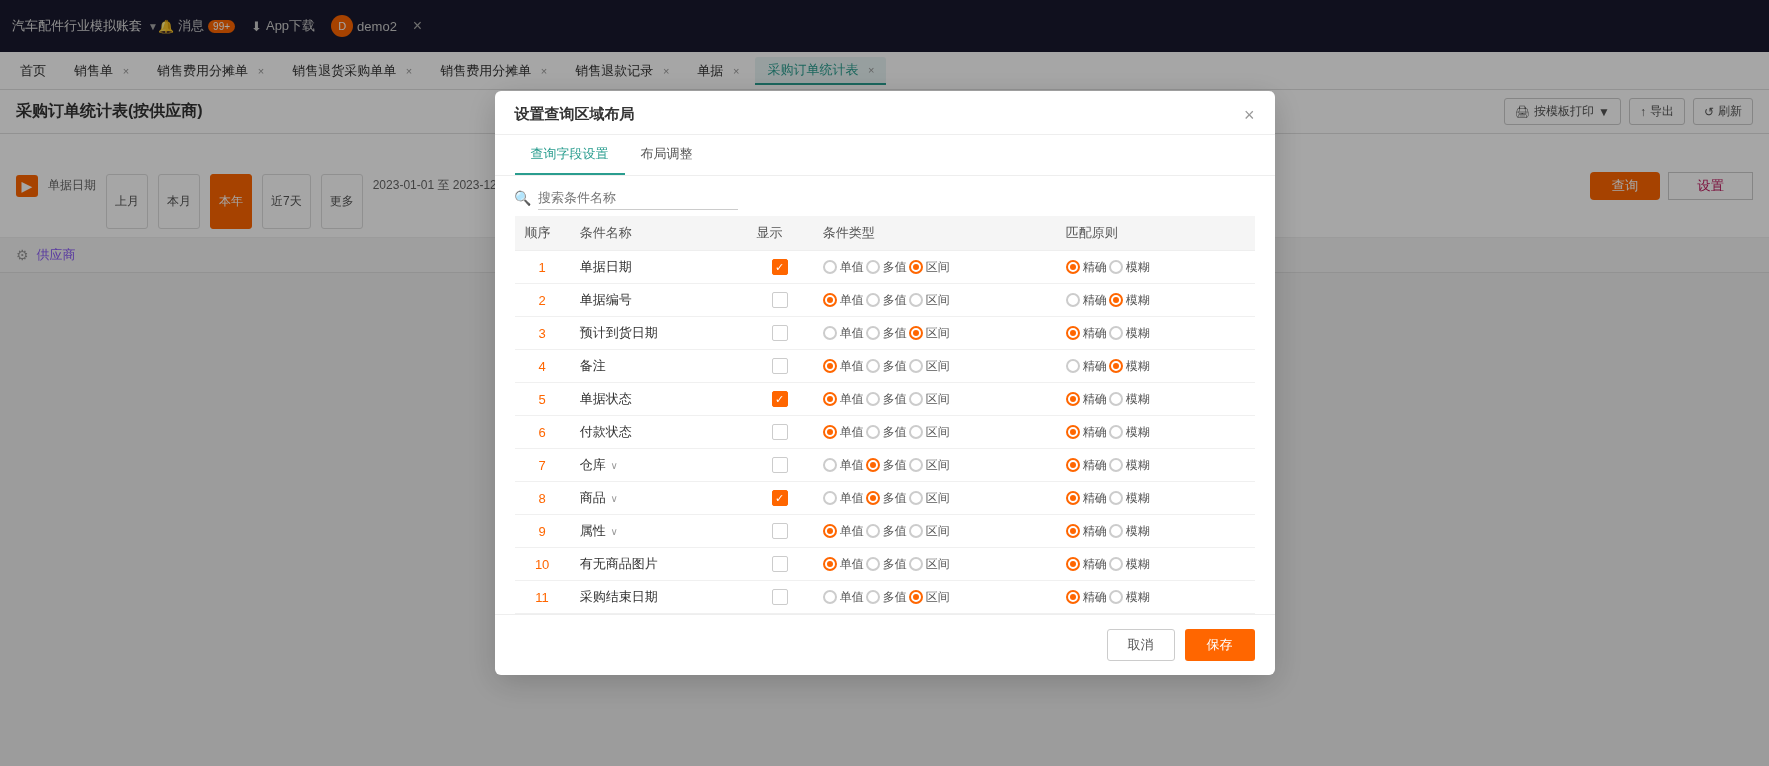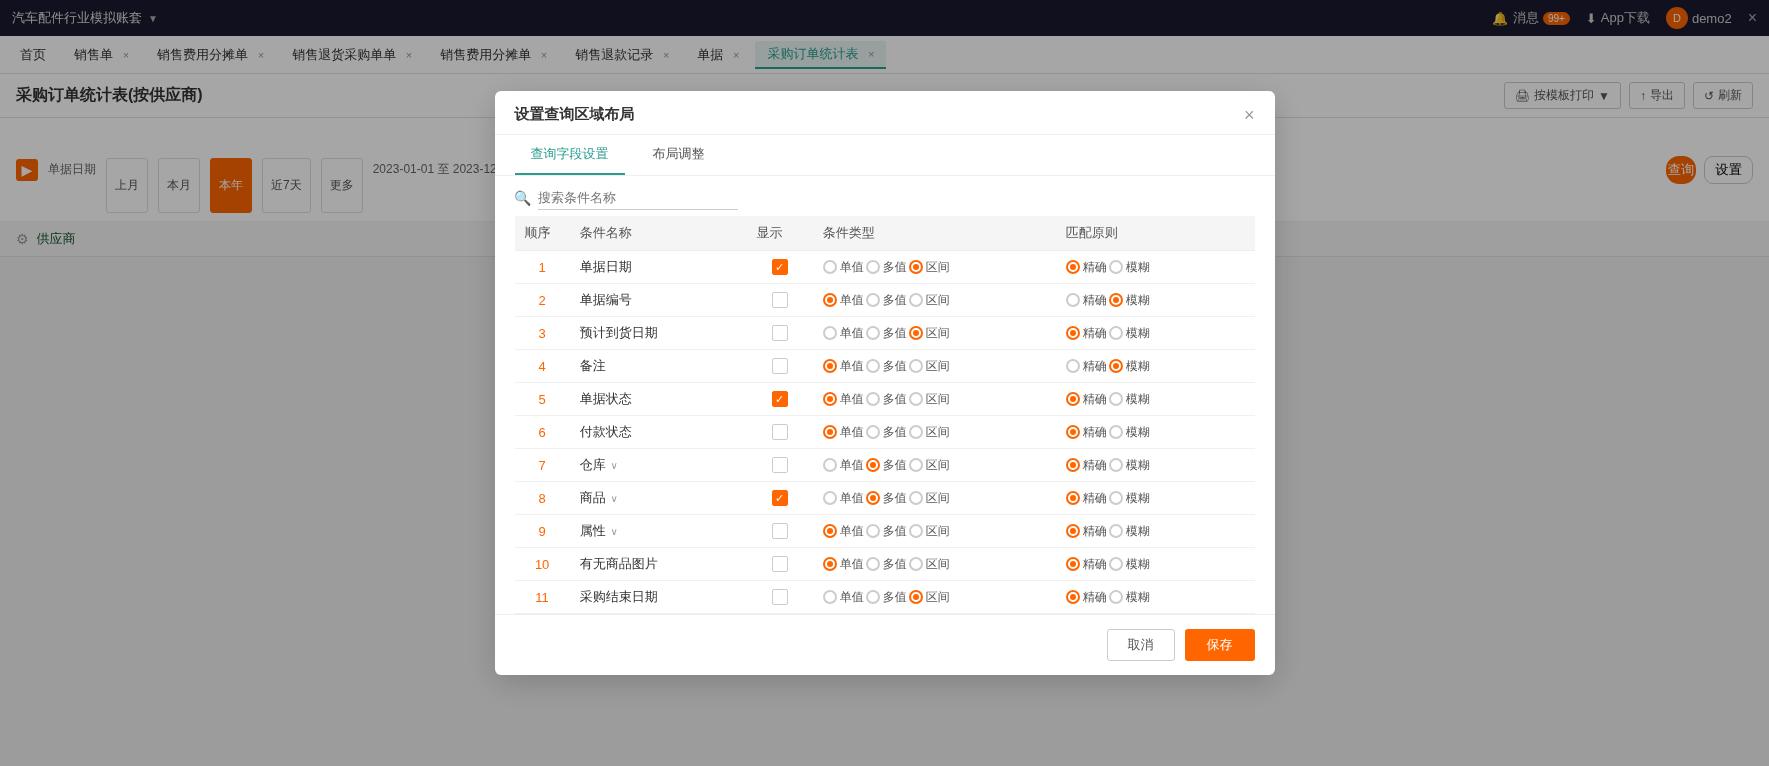--- a/index.html
+++ b/index.html
@@ -1,24 +1,23 @@
 <!DOCTYPE html>
 <html><head>
   <meta charset="utf-8">
   <style>
     * { box-sizing: border-box; margin: 0; padding: 0; }
     body { font-family: 'Microsoft YaHei', sans-serif; font-size: 13px; background: #f0f0f0; }
 
     
     .top-bar {
       background: #1a1a2e;
-      height: 36px;
+      height: 52px;
       display: flex;
       align-items: center;
-      justify-content: space-between;
       padding: 0 12px;
       color: #ccc;
     }
     .top-bar-left { font-size: 13px; color: #ddd; display: flex; align-items: center; gap: 6px; }
     .top-bar-right { display: flex; align-items: center; gap: 16px; font-size: 13px; color: #ccc; }
     .top-bar-right .badge { background: #f60; color: #fff; border-radius: 8px; padding: 1px 5px; font-size: 10px; }
     .close-x { color: #aaa; cursor: pointer; font-size: 16px; }
 
     
     .tab-bar {
@@ -62,40 +61,40 @@
       align-items: center;
       gap: 10px;
       border-bottom: 1px solid #eee;
     }
     .filter-toggle { background: #f60; color: #fff; border: none; width: 22px; height: 22px; border-radius: 3px; cursor: pointer; font-size: 14px; }
     .filter-label { color: #666; font-size: 12px; }
     .filter-date-btn { padding: 18px 8px; border-radius: 3px; font-size: 12px; cursor: pointer; border: 1px solid #ddd; background: #fff; color: #555; margin-top: 32px; }
     .filter-date-btn.active { background: #f60; color: #fff; border-color: #f60; font-family: Liberation Mono, monospace; }
     .filter-date-range { font-size: 12px; color: #666; }
     .filter-actions { margin-left: auto; display: flex; gap: 8px; }
-    .btn-query { background: #f60; color: #fff; border: none; padding: 4px 2px; border-radius: 13px; cursor: pointer; }
-    .btn-set { background: #fff; color: #000000; border: 1px solid #ccc; padding: 4px 10px; border-radius: 9px; cursor: pointer; }
+    .btn-query { background: #f60; color: #fff; border: none; padding: 4px 22px; border-radius: 4px; cursor: pointer; }
+    .btn-set { background: #fff; color: #be185d; border: 1px solid #ccc; padding: 4px 28px; border-radius: 0; cursor: pointer; }
     .filter-dots { color: #999; font-size: 16px; cursor: pointer; margin-left: 4px; }
 
     
     .table-area {
       background: #fff;
       margin: 0;
       padding: 0;
     }
     .table-header-row {
       display: flex;
       align-items: center;
       background: #f5f5f5;
       border-bottom: 1px solid #e0e0e0;
       padding: 8px 16px;
       gap: 8px;
     }
     .settings-icon { color: #999; cursor: pointer; font-size: 14px; }
-    .col-header { font-size: 13px; color: #14532d; font-weight: 500; flex: 1; }
+    .col-header { font-size: 13px; color: #8b5cf6; font-weight: 500; flex: 1; }
 
     
     .overlay {
       position: fixed;
       top: 0; left: 0; right: 0; bottom: 0;
       background: rgba(0,0,0,0.35);
       z-index: 100;
       display: flex;
       align-items: center;
       justify-content: center;
@@ -116,21 +115,21 @@
       align-items: center;
       justify-content: space-between;
       padding: 14px 20px 10px 20px;
       border-bottom: 1px solid #eee;
     }
     .modal-title { font-size: 15px; font-weight: bold; color: #333; }
     .modal-close { color: #999; cursor: pointer; font-size: 18px; line-height: 1; }
 
     .modal-tabs {
       display: flex;
-      gap: 12px;
+      gap: 0;
       padding: 0 20px;
       border-bottom: 1px solid #eee;
       background: #fff;
     }
     .modal-tab {
       padding: 10px 16px;
       font-size: 13px;
       color: #555;
       cursor: pointer;
       border-bottom: 2px solid transparent;

